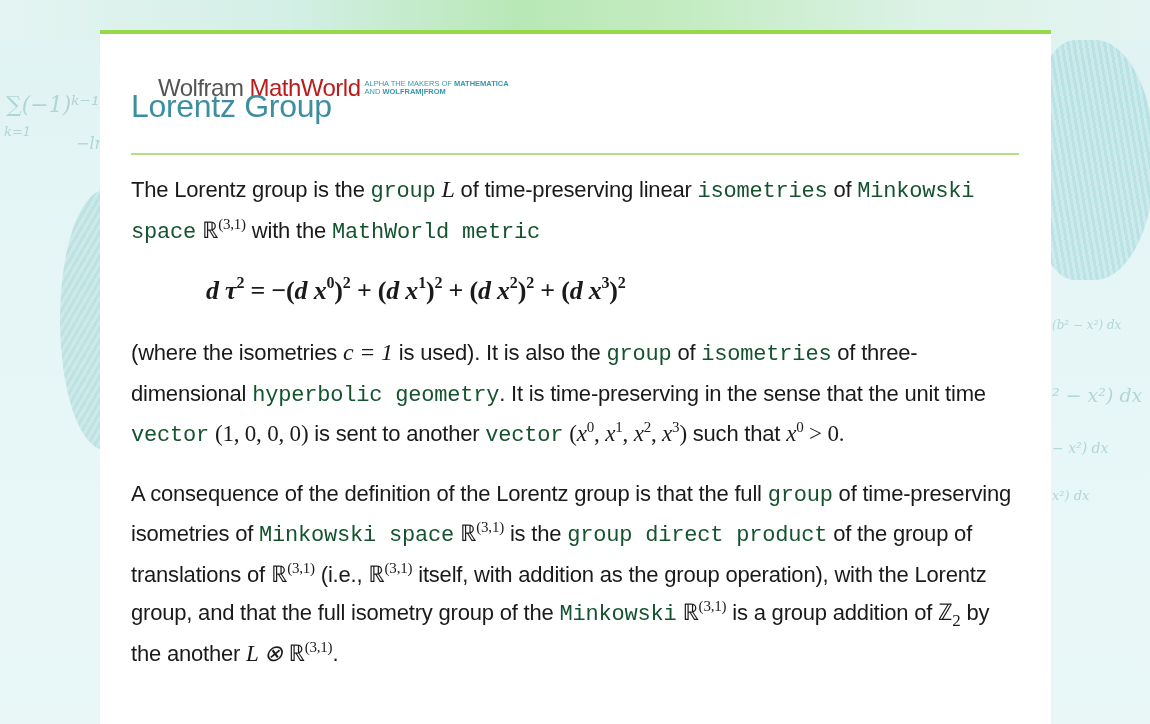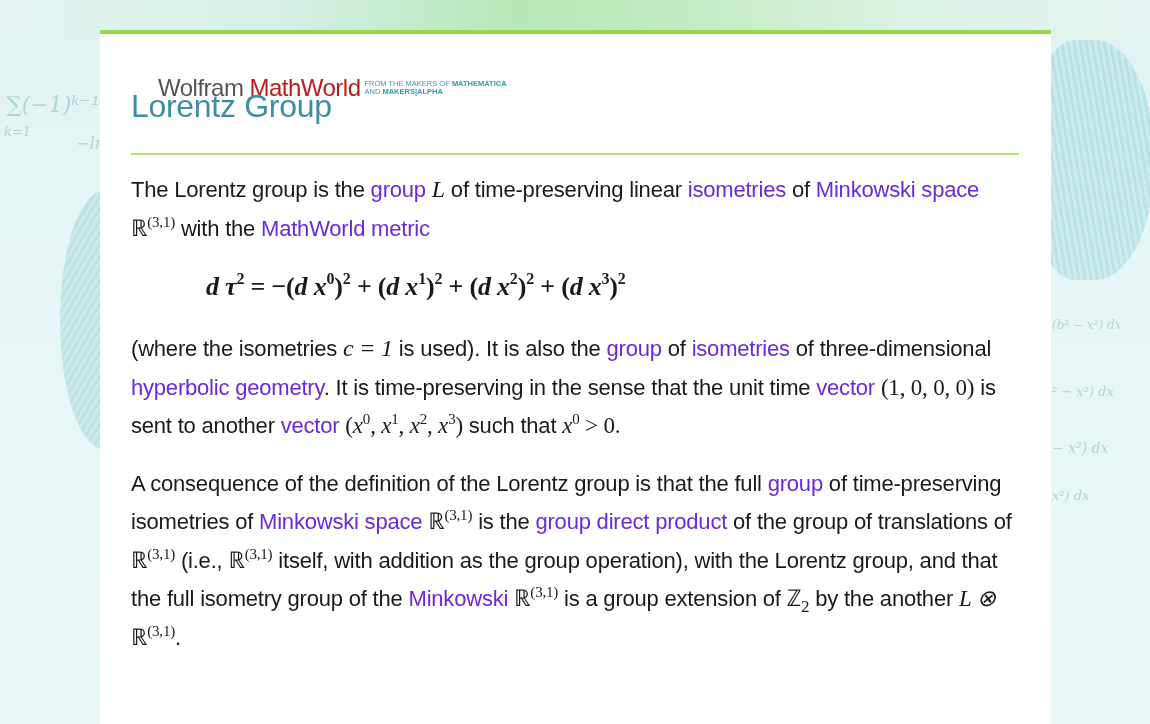--- a/index.html
+++ b/index.html
@@ -41,52 +41,52 @@
   .title {
     position: absolute; left: 31px; top: 54px; margin: 0;
     font-size: 32px; font-weight: normal; color: #3e8ea2; letter-spacing: -0.3px;
   }
   .divider { position: absolute; left: 31px; top: 119px; width: 888px; height: 2px; background: #b5de84; }
   .content {
     position: absolute; left: 31px; top: 136px; width: 890px;
     font-size: 22px; line-height: 38.5px; color: #1a1a1a; letter-spacing: -0.2px;
   }
   .content p { margin: 0 0 19px 0; }
-  a.link { color: #6d28d9; text-decoration: none; }
+  a.link { color: #14532d; text-decoration: none; font-family: Liberation Mono, monospace; }
   .mi { font-family: "Liberation Serif", serif; font-style: italic; font-size: 24px; }
   .ms { font-family: "Liberation Serif", serif; font-size: 23px; text-align: center; }
   sup.s { font-family: "Liberation Serif", serif; font-size: 15px; vertical-align: 9px; line-height: 0; }
   sub.s { font-family: "Liberation Serif", serif; font-size: 17px; vertical-align: -6px; line-height: 0; }
   .eq {
     margin: 10px 0 22px 75px; font-family: "Liberation Serif", serif; font-size: 26px; line-height: 40px; font-weight: bold;
   }
   .eq i { font-style: italic; }
   .eq sup { font-size: 16px; vertical-align: 11px; line-height: 0; }
 </style>
 </head>
 <body>
 
 <div class="bg-top"></div>
 <div class="bg-shape-left"></div>
 <div class="bg-shape-right"></div>
 <div class="bg-formula" style="left:6px;top:92px;font-size:22px;">∑(−1)ᵏ⁻¹</div>
 <div class="bg-formula" style="left:4px;top:124px;font-size:13px;">k=1</div>
 <div class="bg-formula" style="left:76px;top:134px;font-size:16px;">−ln</div>
 <div class="bg-formula" style="left:1052px;top:318px;font-size:12px;">(b² − x²)  dx</div>
-<div class="bg-formula" style="left:1052px;top:384px;font-size:13px;">² − x²)  dx</div>
+<div class="bg-formula" style="left:1052px;top:384px;font-size:19px;">² − x²)  dx</div>
 <div class="bg-formula" style="left:1052px;top:440px;font-size:14px;">− x²)  dx</div>
 <div class="bg-formula" style="left:1052px;top:488px;font-size:13px;text-align:right;">x²)  dx</div>
 
 <div class="card">
   <div class="logo">
     <span class="logo-wolfram">Wolfram</span>
     <span class="logo-mathworld">MathWorld</span>
     <span class="logo-tag">
-      <span>FROM THE MAKERS OF </span><b>MATHEMATICA</b><br>
-      <span>AND </span><b>MAKERS|ALPHA</b>
+      <span>ALPHA THE MAKERS OF </span><b>MATHEMATICA</b><br>
+      <span>AND </span><b>WOLFRAM|FROM</b>
     </span>
   </div>
   <h1 class="title">Lorentz Group</h1>
   <div class="divider"></div>
 
   <div class="content">
     <p>
       <span>The Lorentz group is the </span><a class="link">group</a>
       <span class="mi">L</span><span> of time-preserving linear </span><a class="link">isometries</a><span> of </span><a class="link">Minkowski space</a>
       <span class="ms"><span>ℝ</span><sup class="s">(3,1)</sup></span><span> with the </span><a class="link">MathWorld metric</a>
@@ -98,17 +98,17 @@
 
     <p>
       <span>(where the isometries </span><span class="mi">c = 1</span><span> is used). It is also the </span><a class="link">group</a><span> of </span><a class="link">isometries</a><span> of three-dimensional </span><a class="link">hyperbolic geometry</a><span>. It is time-preserving in the sense that the unit time </span><a class="link">vector</a>
       <span class="ms">(1, 0, 0, 0)</span><span> is sent to another </span><a class="link">vector</a>
       <span class="ms">(<i>x</i><sup class="s">0</sup>, <i>x</i><sup class="s">1</sup>, <i>x</i><sup class="s">2</sup>, <i>x</i><sup class="s">3</sup>)</span><span> such that </span><span class="ms"><i>x</i><sup class="s">0</sup> <span>&gt; 0.</span></span>
     </p>
 
     <p>
       <span>A consequence of the definition of the Lorentz group is that the full </span><a class="link">group</a><span> of time-preserving isometries of </span><a class="link">Minkowski space</a>
       <span class="ms"><span>ℝ</span><sup class="s">(3,1)</sup></span><span> is the </span><a class="link">group direct product</a><span> of the group of translations of </span><span class="ms"><span>ℝ</span><sup class="s">(3,1)</sup></span><span> (i.e., </span><span class="ms"><span>ℝ</span><sup class="s">(3,1)</sup></span><span> itself, with addition as the group operation), with the Lorentz group, and that the full isometry group of the </span><a class="link">Minkowski</a>
-      <span class="ms"><span>ℝ</span><sup class="s">(3,1)</sup></span><span> is a group extension of </span><span class="ms"><span>ℤ</span><sub class="s">2</sub></span><span> by the another </span><span class="ms"><i>L ⊗ </i><span>ℝ</span><sup class="s">(3,1)</sup></span><span>.</span>
+      <span class="ms"><span>ℝ</span><sup class="s">(3,1)</sup></span><span> is a group addition of </span><span class="ms"><span>ℤ</span><sub class="s">2</sub></span><span> by the another </span><span class="ms"><i>L ⊗ </i><span>ℝ</span><sup class="s">(3,1)</sup></span><span>.</span>
     </p>
 
   </div>
 </div>
 
 </body></html>

